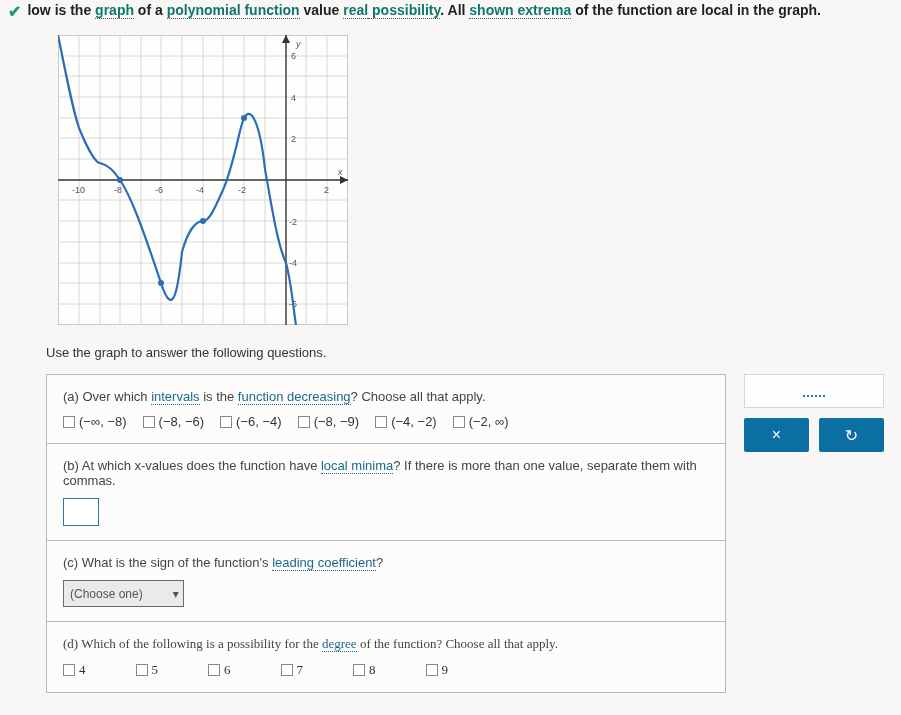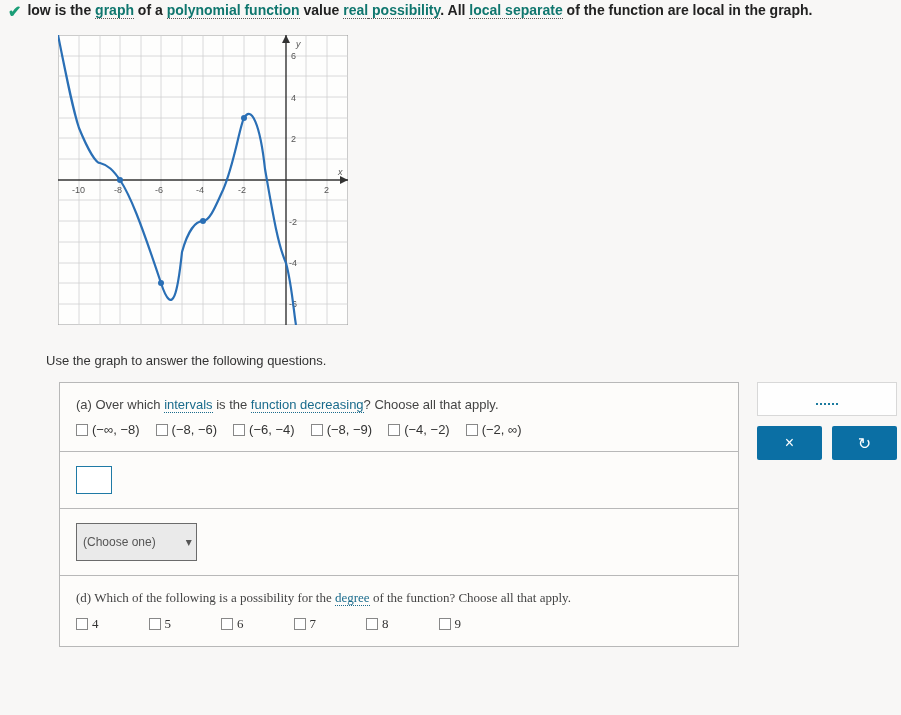--- a/index.html
+++ b/index.html
@@ -34,27 +34,27 @@
     .dotted-plain {
       border-bottom: 1px dotted #555;
       color: #0f766e;
     }
     .graph-container {
       margin: 8px 0 8px 50px;
     }
     .sub-instruction {
       font-size: 13px;
       color: #333;
-      margin: 24px 0 14px 38px;
+      margin: 16px 0 14px 38px;
     }
     .content-row {
       display: flex;
       align-items: flex-start;
       gap: 18px;
-      margin-left: 51px;
+      margin-left: 38px;
     }
     .questions {
       flex: 0 0 680px;
       border: 1px solid #b8b8b8;
       background: #fdfcfa;
     }
     .q {
       border-bottom: 1px solid #b8b8b8;
       padding: 14px 16px;
       font-size: 13px;
@@ -89,21 +89,21 @@
       background: #fff;
       text-align: center;
       font-size: 13px;
       color: #333;
     }
     .select-wrap {
       display: inline-flex;
       align-items: center;
       border: 1px solid #6b6b6b;
       background: #eaeaea;
-      height: 38px;
+      height: 27px;
       padding: 0 4px 0 6px;
       font-size: 12px;
       color: #555;
       gap: 30px;
     }
     .side-panel {
       flex: 0 0 140px;
     }
     .side-top {
       background: #fefefe;
@@ -140,21 +140,21 @@
       cursor: pointer;
     }
     .opt-wide { gap: 50px; }
   </style>
 </head>
 <body>
 
 <div class="page">
 
   <div class="intro">
-    <span class="checkmark">✔</span><span>low is the </span><span class="dotted-plain">graph</span><span> of a </span><span class="dotted-plain">polynomial function</span><span> value </span><span class="dotted-plain">real</span><span class="dotted-plain"> possibility</span><span>. All </span><span class="dotted-plain">local separate</span><span> of the function are local in the graph.</span>
+    <span class="checkmark">✔</span><span>low is the </span><span class="dotted-plain">graph</span><span> of a </span><span class="dotted-plain">polynomial function</span><span> value </span><span class="dotted-plain">real</span><span class="dotted-plain"> possibility</span><span>. All </span><span class="dotted-plain">shown extrema</span><span> of the function are local in the graph.</span>
   </div>
 
   <div class="graph-container">
     <svg width="290" height="290" viewBox="0 0 290 290">
 
       <rect x="0" y="0" width="290" height="290" fill="#fefefd" stroke="#999" stroke-width="1"></rect>
 
       <g stroke="#d0d0d0" stroke-width="0.8">
 
         <line x1="21" y1="0" x2="21" y2="290"></line>
@@ -260,24 +260,30 @@
               <span>(−4, −2)</span>
             </span>
           <span class="opt">
               <span class="chk"></span>
               <span>(−2, ∞)</span>
             </span>
         </div>
       </div>
 
       <div class="q">
+        <div class="q-text">
+          <span>(b) At which x-values does the function have </span><span class="dotted">local minima</span><span>? If there is more than one value, separate them with commas.</span>
+        </div>
         <input class="answer-input" type="text" value="" style="">
       </div>
 
       <div class="q">
+        <div class="q-text">
+          <span>(c) What is the sign of the function's </span><span class="dotted">leading coefficient</span><span>?</span>
+        </div>
         <div class="select-wrap">
           <span>(Choose one)</span>
           <span>▾</span>
         </div>
       </div>
 
       <div class="q">
         <div class="q-text">
           <span>(d) Which of the following is a possibility for the </span><span class="dotted">degree</span><span> of the function? Choose all that apply.</span>
         </div>

